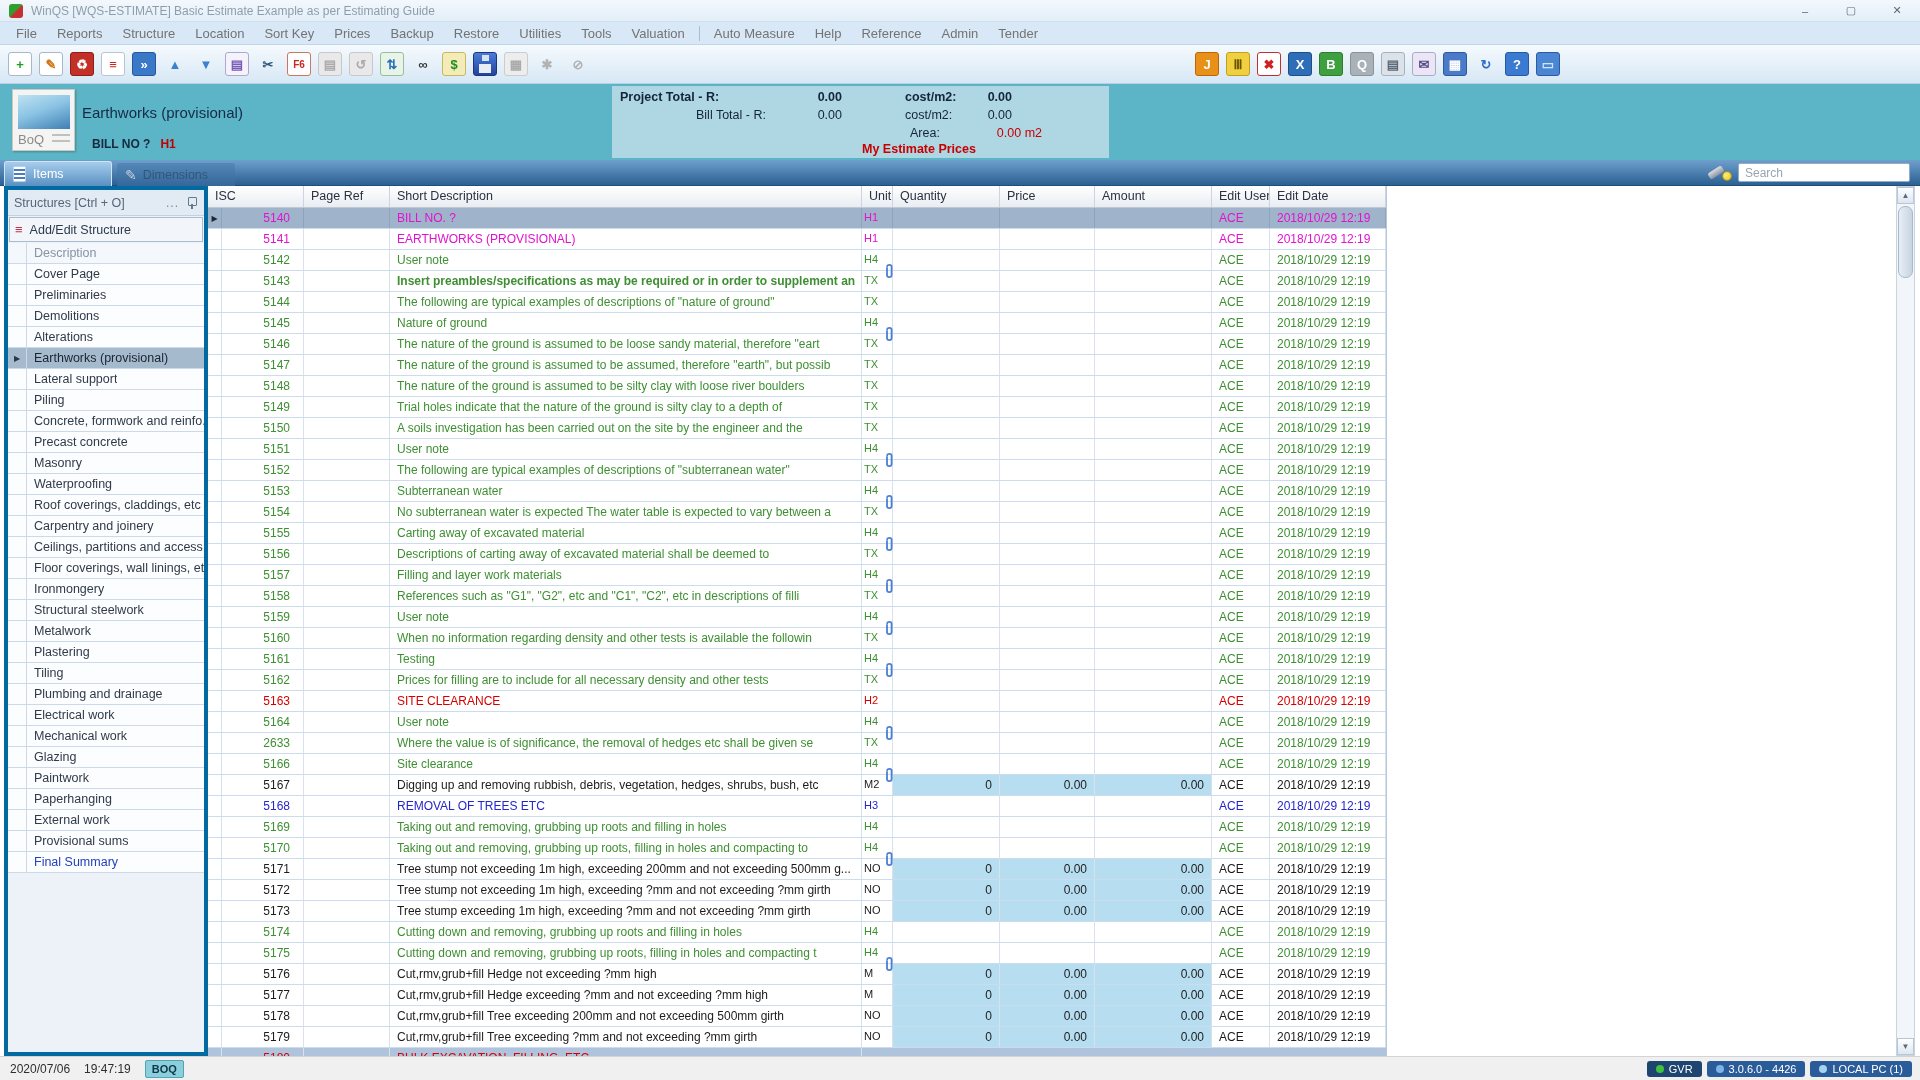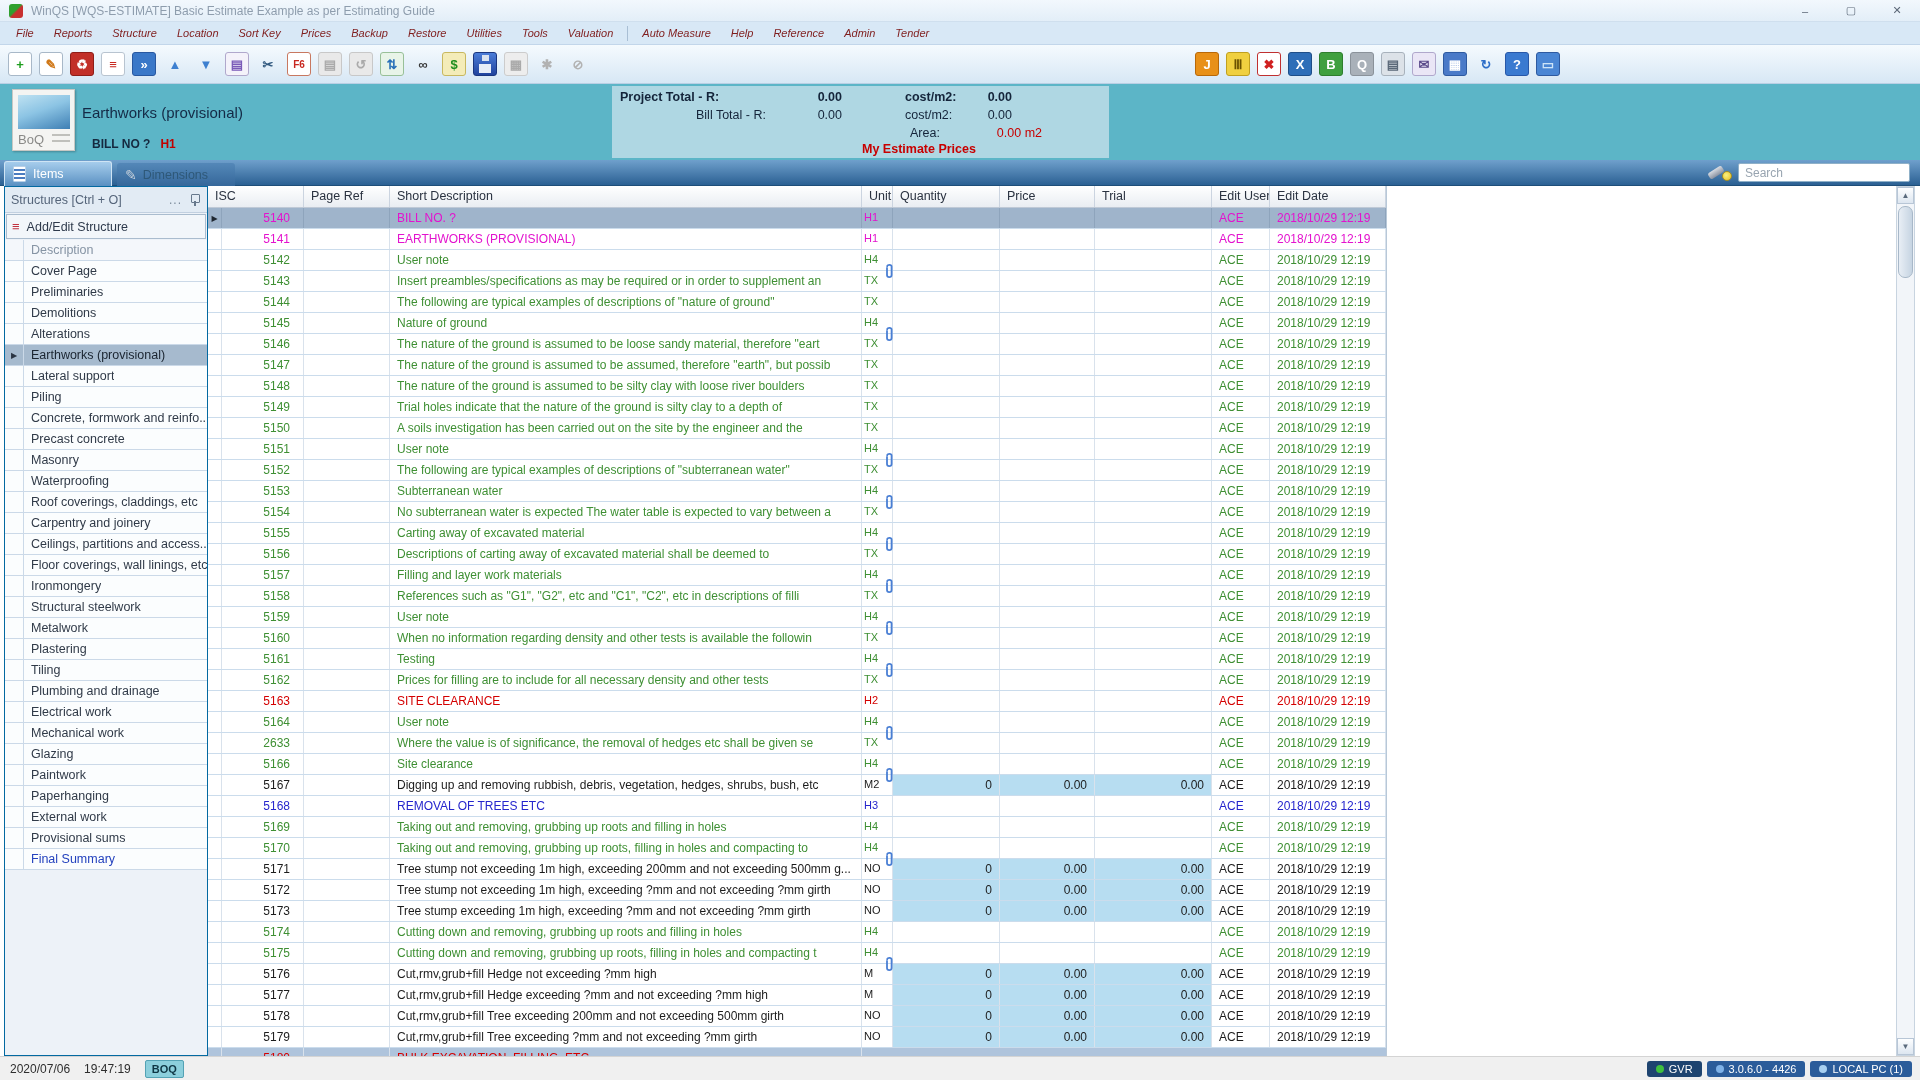--- a/index.html
+++ b/index.html
@@ -5,21 +5,21 @@
   * { margin:0; padding:0; box-sizing:border-box; }
   html,body { width:1920px; height:1080px; overflow:hidden; font-family:"Liberation Sans",sans-serif; background:#fff; }
   
   #titlebar { position:absolute; left:0; top:0; width:1920px; height:22px; background:linear-gradient(#F2F8FD,#E3EEF8); border-bottom:1px solid #CFDFEE; display:flex; align-items:center; }
   #app-icon { width:14px; height:14px; margin:0 8px 0 9px; background:linear-gradient(135deg,#2FA02F 45%,#C83030 55%); border-radius:3px; }
   #title-text { font-size:12px; color:#8E9DAD; }
   #win-controls { margin-left:auto; display:flex; height:100%; }
   .winbtn { width:46px; height:100%; display:flex; align-items:center; justify-content:center; font-size:11px; color:#5C6878; }
   
   #menubar { position:absolute; left:0; top:22px; width:1920px; height:23px; background:#D8E8F6; border-bottom:1px solid #C2D6EA; display:flex; align-items:center; padding-left:6px; }
-  .menu-item { font-size:11px; color:#7f1d1d; padding:3px 10px; cursor:default;font-style:italic; }
+  .menu-item { font-size:13px; color:#737373; padding:3px 10px; cursor:default; }
   .menu-sep { width:1px; height:15px; background:#A8BED4; margin:0 4px; }
   
   #toolbar { position:absolute; left:0; top:45px; width:1920px; height:39px; background:linear-gradient(#F5FAFE,#D7E7F5); border-bottom:1px solid #B9CFE4; display:flex; align-items:center; padding:0 8px; }
   #toolbar-left { display:flex; gap:7px; align-items:center; }
   #toolbar-right { display:flex; gap:7px; align-items:center; margin-left:auto; margin-right:352px; }
   .tbtn { width:24px; height:24px; border-radius:3px; display:flex; align-items:center; justify-content:center; font-weight:bold; font-size:13px; }
   .floppy { position:relative; background:linear-gradient(#4A7CD8,#22449E); border:1px solid #1A3680; border-radius:3px; }
   .floppy::after { content:""; position:absolute; left:5px; bottom:2px; width:12px; height:9px; background:#E8EEF8; }
   .floppy::before { content:""; position:absolute; top:2px; left:8px; width:7px; height:6px; background:#D8E2F0; }
   
@@ -42,21 +42,21 @@
   #tab-items { position:absolute; left:4px; top:1px; width:108px; height:25px; background:linear-gradient(#A6CDEC,#5A90C2); border:1px solid #CFE4F4; border-bottom:none; border-radius:3px 3px 0 0; display:flex; align-items:center; gap:7px; padding-left:8px; color:#FFFFFF; font-size:12.5px; }
   #tab-dims { position:absolute; left:117px; top:3px; width:118px; height:23px; background:linear-gradient(#5488B8,#35679A); border-radius:3px 3px 0 0; display:flex; align-items:center; gap:6px; padding-left:8px; color:#2E5878; font-size:12.5px; }
   #doc-icon { width:13px; height:16px; background:repeating-linear-gradient(#FFFFFF 0 2px,#4A7CC0 2px 4px); border:1px solid #B8D0E8; border-radius:1px; }
   #pencil-icon { color:#C9D2DC; font-size:14px; }
   #flash-icon { position:absolute; right:186px; top:3px; width:26px; height:18px; }
   #flash-body { position:absolute; left:0; top:6px; width:16px; height:7px; background:linear-gradient(#D8DCE2,#8A92A0); border-radius:2px; transform:rotate(-32deg); }
   #flash-head { position:absolute; right:2px; bottom:0; width:10px; height:10px; background:radial-gradient(circle at 40% 40%,#F8F080,#E8C020); border-radius:50%; border:1px solid #A89020; }
   #search-input { position:absolute; right:10px; top:3px; width:172px; height:19px; border:1px solid #8FB0C8; border-radius:2px; font-size:12px; padding:0 6px; color:#404850; background:#FFFFFF; font-family:"Liberation Sans",sans-serif; }
   #search-input::placeholder { color:#98A4B0; }
   
-  #sidebar { position:absolute; left:4px; top:186px; width:204px; height:870px; background:#EDF2F8; border:1px solid #0369a1; }
+  #sidebar { position:absolute; left:4px; top:186px; width:204px; height:870px; background:#EDF2F8; border:4px solid #0369a1; }
   #sb-header { height:26px; background:#E2EBF4; border-bottom:1px solid #C2D0E0; display:flex; align-items:center; font-size:12.5px; color:#55657A; padding:0 6px; }
   #sb-header .opts { margin-left:auto; color:#7A8A9A; font-size:12px; letter-spacing:1px; }
   #pin-icon { position:relative; width:12px; height:14px; margin-left:7px; }
   #pin-icon::before { content:""; position:absolute; left:2px; top:1px; width:7px; height:7px; border:1.5px solid #66788C; border-radius:1px; }
   #pin-icon::after { content:""; position:absolute; left:5px; top:8px; width:1.5px; height:5px; background:#66788C; }
   #sb-addedit { height:25px; margin:1px; background:#F2F6FA; border:1px solid #AABCCE; display:flex; align-items:center; gap:7px; padding-left:5px; font-size:12.5px; color:#2E3A4C; }
   #addedit-icon { color:#C23240; font-weight:bold; font-size:13px; }
   #sb-colheader { height:21px; border-bottom:1px solid #CBD9E8; display:flex; align-items:center; font-size:12.5px; color:#8694A4; background:#F4F7FB; }
   .sb-gutter { width:19px; align-self:stretch; border-right:1px solid #CBD9E8; flex:none; display:flex; align-items:center; justify-content:center; font-size:8px; color:#2A3442; }
   #sb-colheader span, .sb-item span { padding-left:7px; white-space:nowrap; overflow:hidden; }
@@ -347,21 +347,21 @@
 </div>
 
 <div id="tablewrap">
   <div id="thead">
       <div class="hc" style="width: 96px;">ISC</div>
       <div class="hc" style="width: 86px;">Page Ref</div>
       <div class="hc" style="width: 472px;">Short Description</div>
       <div class="hc" style="width: 31px;">Unit</div>
       <div class="hc" style="width: 107px;">Quantity</div>
       <div class="hc" style="width: 95px;">Price</div>
-      <div class="hc" style="width: 117px;">Trial</div>
+      <div class="hc" style="width: 117px;">Amount</div>
       <div class="hc" style="width: 58px;">Edit User</div>
       <div class="hc" style="width: 116px;">Edit Date</div>
     </div>
   <div id="tbody">
       <div class="trow c-mag sel">
         <div class="tc gut" style="width: 14px;">▶</div>
         <div class="tc num" style="width: 82px;">5140</div>
         <div class="tc " style="width: 86px;"></div>
         <div class="tc desc" style="width: 472px;">BILL NO. ?</div>
         <div class="tc unit" style="width: 31px;">H1</div>
@@ -394,21 +394,21 @@
         <div class="tc money" style="width: 107px;"></div>
         <div class="tc money" style="width: 95px;"></div>
         <div class="tc money" style="width: 117px;"></div>
         <div class="tc  desc" style="width: 58px;">ACE</div>
         <div class="tc  desc" style="width: 116px;">2018/10/29 12:19</div>
       </div>
       <div class="trow c-grn">
         <div class="tc gut" style="width: 14px;"></div>
         <div class="tc num" style="width: 82px;">5143</div>
         <div class="tc " style="width: 86px;"></div>
-        <div class="tc desc" style="width: 472px;">Insert preambles/specifications as may be required or in order to  supplement an</div>
+        <div class="tc desc" style="width: 472px; font-weight: bold;">Insert preambles/specifications as may be required or in order to  supplement an</div>
         <div class="tc unit" style="width: 31px;">TX</div>
         <div class="tc money" style="width: 107px;"></div>
         <div class="tc money" style="width: 95px;"></div>
         <div class="tc money" style="width: 117px;"></div>
         <div class="tc  desc" style="width: 58px;">ACE</div>
         <div class="tc  desc" style="width: 116px;">2018/10/29 12:19</div>
       </div>
       <div class="trow c-grn">
         <div class="tc gut" style="width: 14px;"></div>
         <div class="tc num" style="width: 82px;">5144</div>

